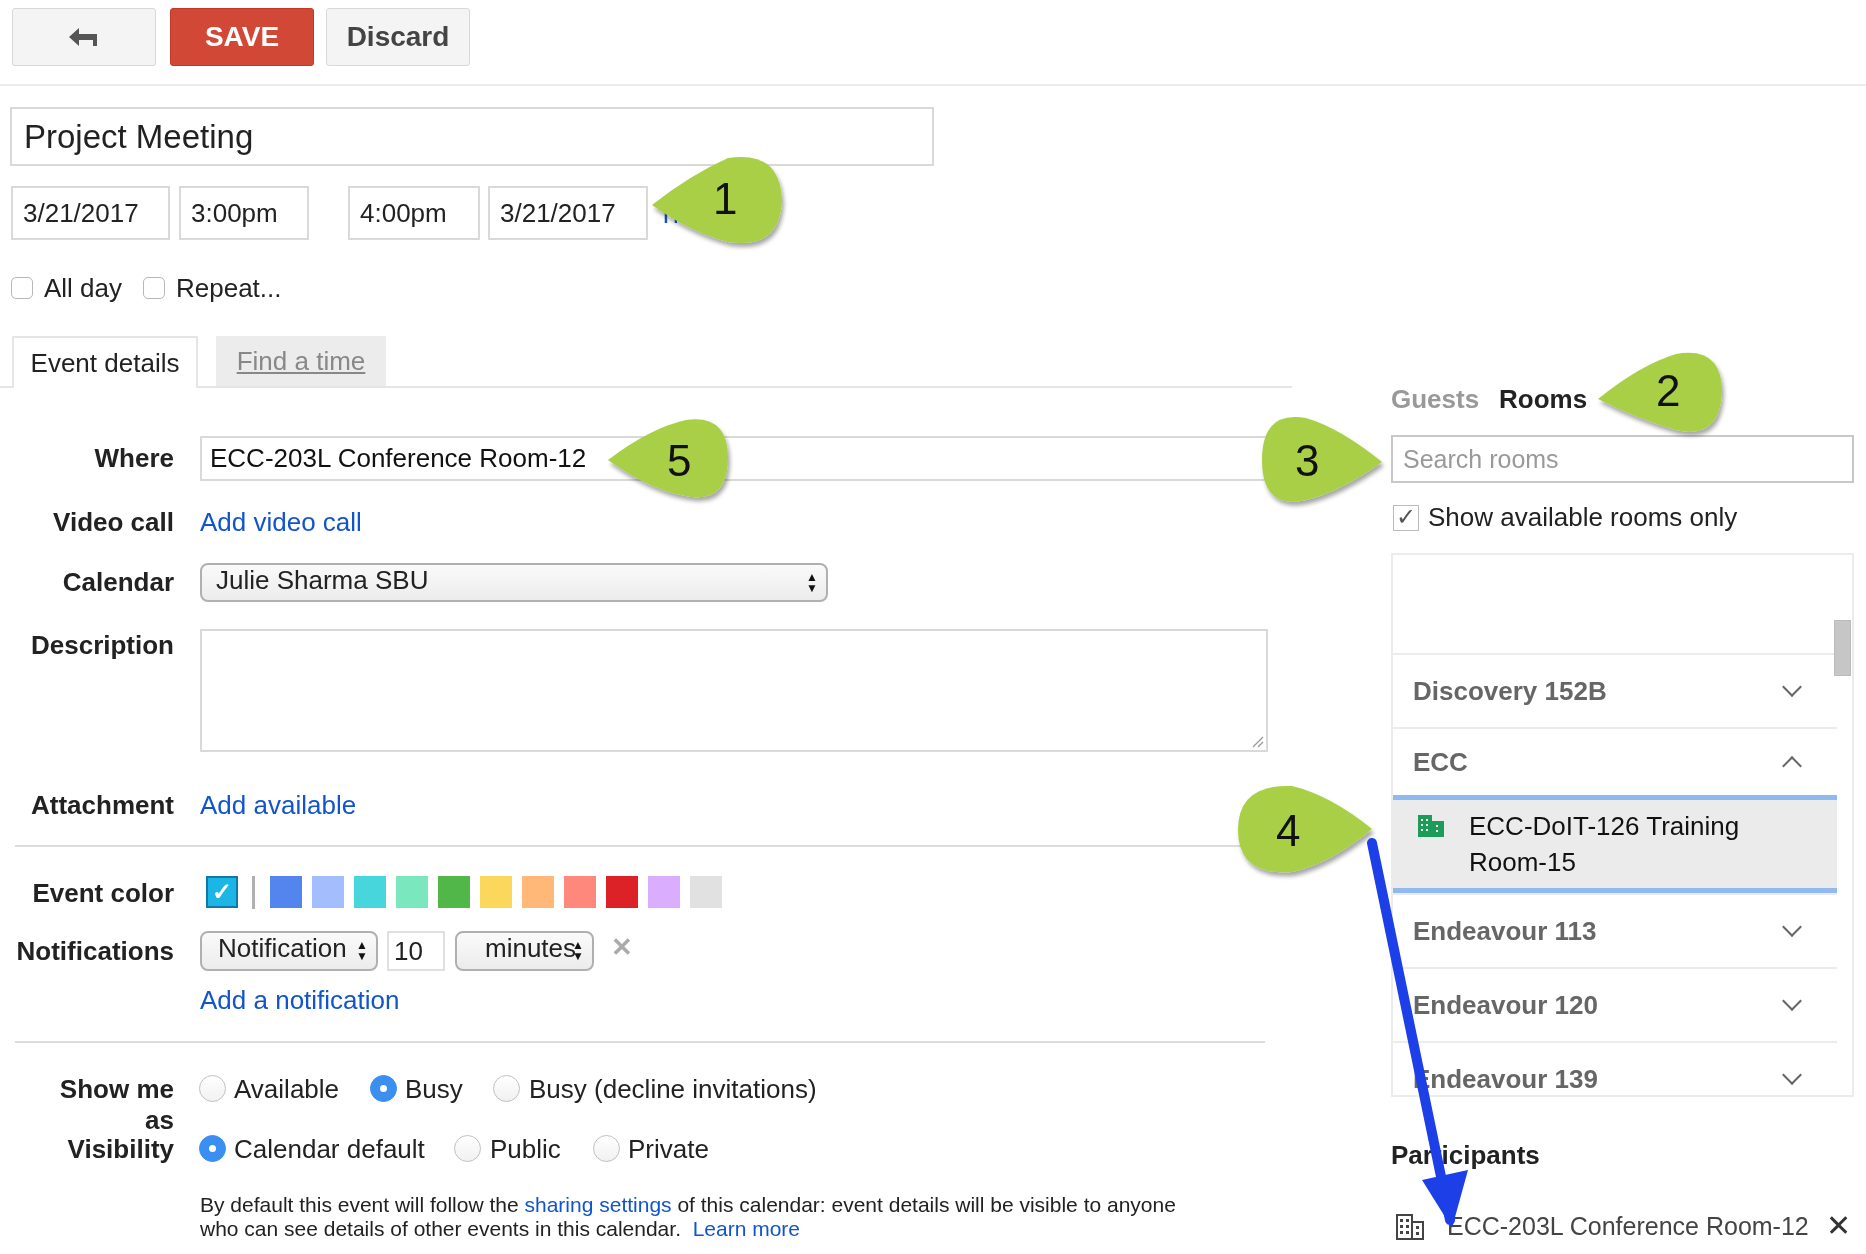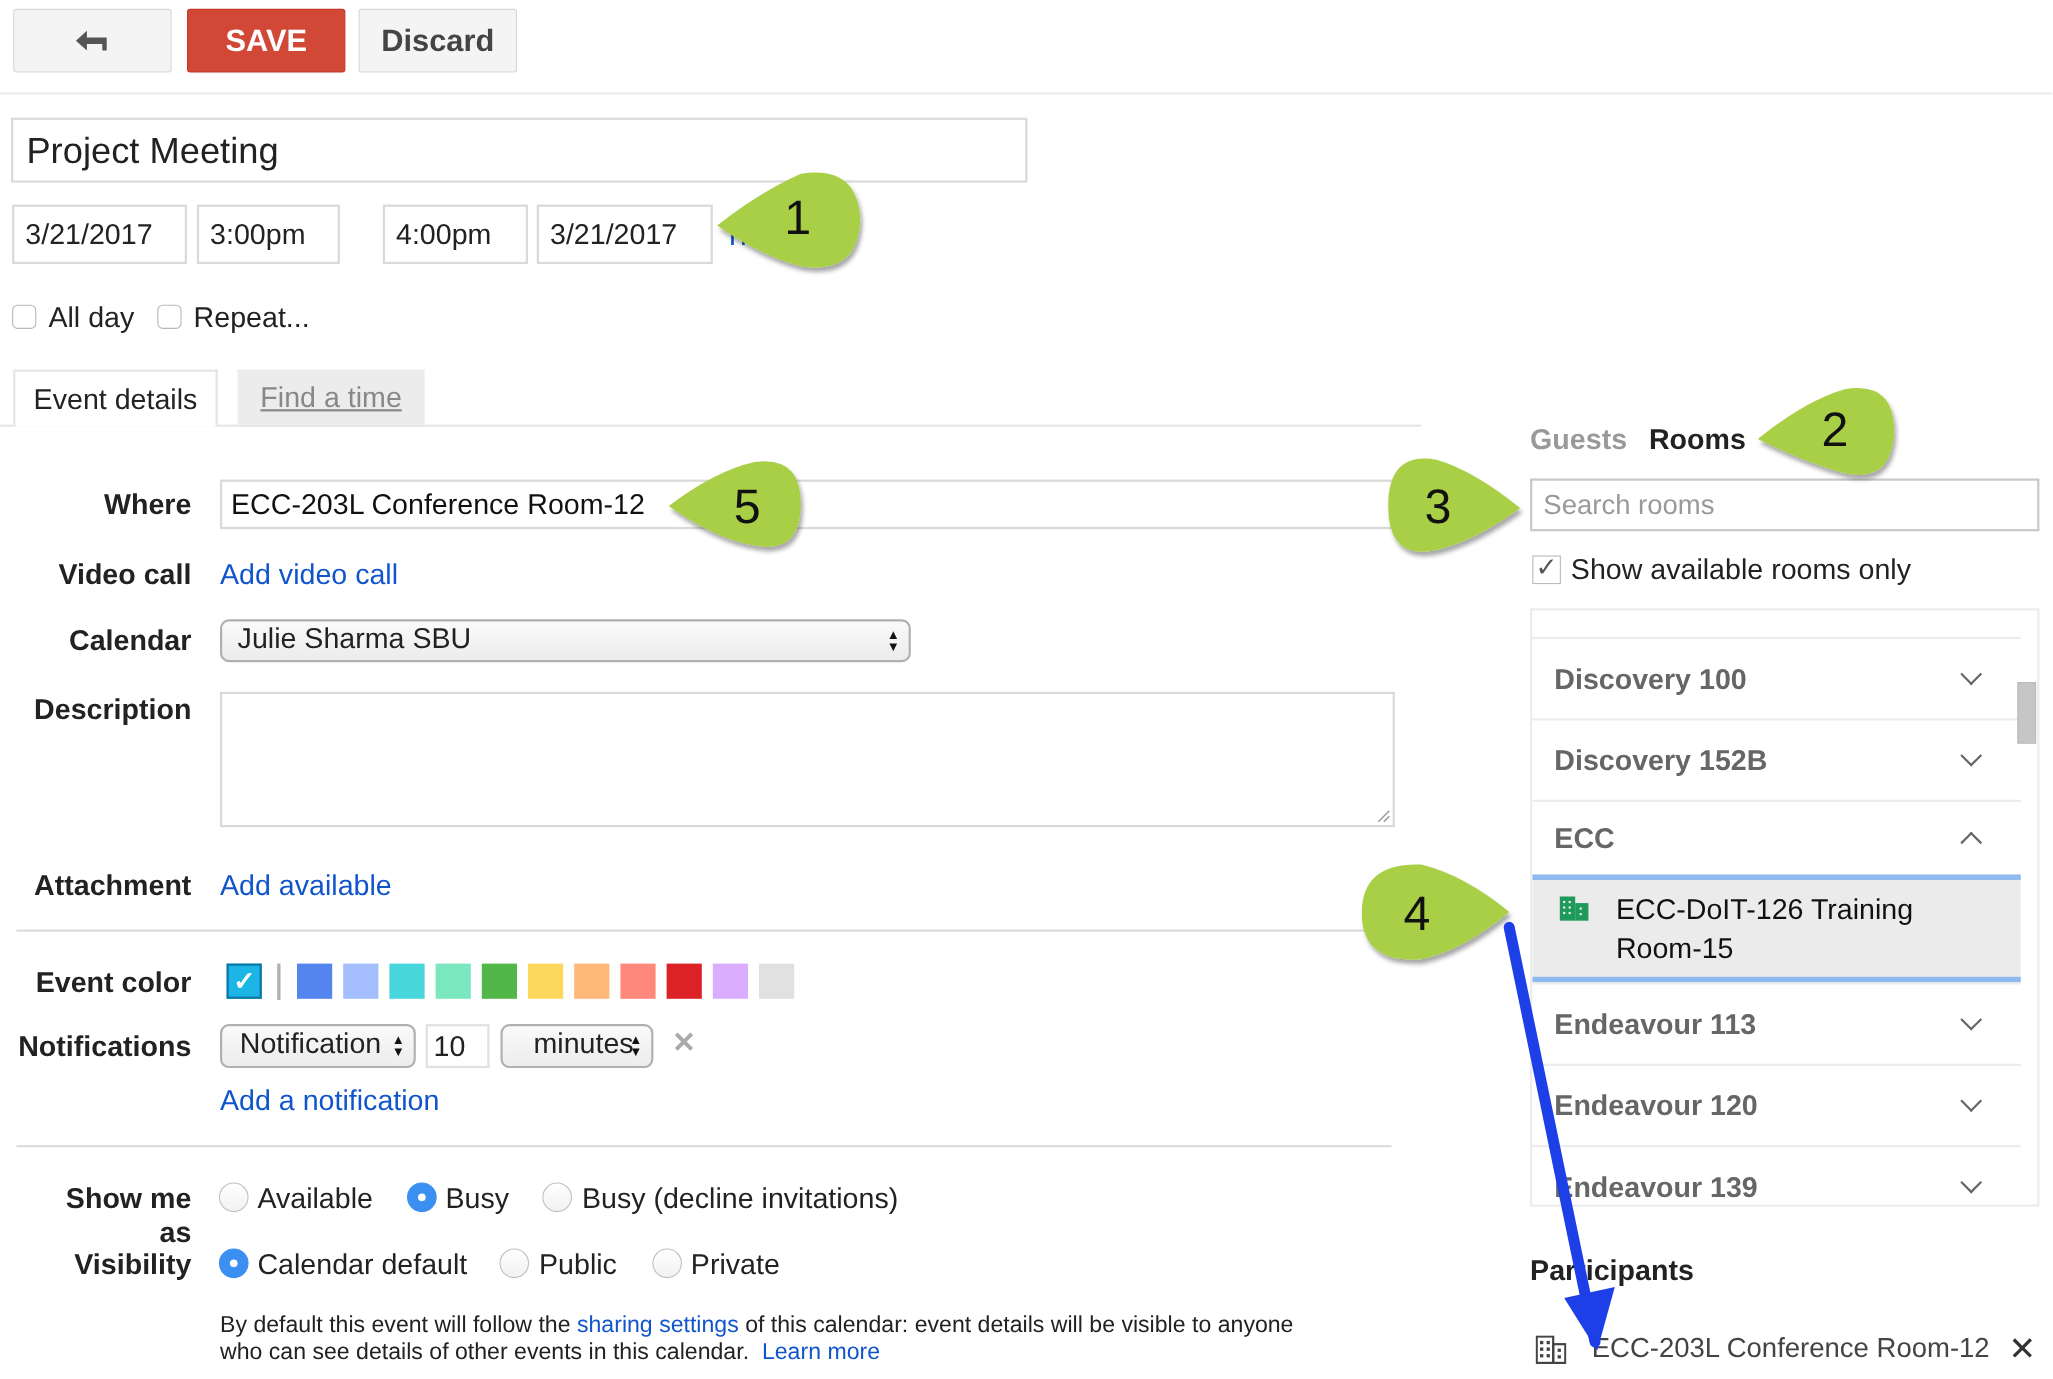--- a/index.html
+++ b/index.html
@@ -188,24 +188,20 @@
 
 <div class="pane-tab" style="left:1391px;color:#999;">Guests</div>
 <div class="pane-tab" style="left:1499px;color:#222;">Rooms</div>
 
 <div class="search">Search rooms</div>
 
 <div class="avail-chk"><span>✓</span></div>
 <div class="chk-label" style="left:1428px;top:502px;color:#222;">Show available rooms only</div>
 
 <div class="room-list">
-  <div class="room-row" style="top:24px;">
-    <span class="room-name">Discovery 100</span>
-    <span class="chev down"></span>
-  </div>
   <div class="room-row" style="top:98px;">
     <span class="room-name">Discovery 152B</span>
     <span class="chev down"></span>
   </div>
   <div class="room-row" style="top:172px;height:68px;">
     <span class="room-name">ECC</span>
     <span class="chev up"></span>
   </div>
   <div class="room-sel">
     <svg class="abs" style="left:24px;top:14px;" width="28" height="24" viewBox="0 0 28 24">

